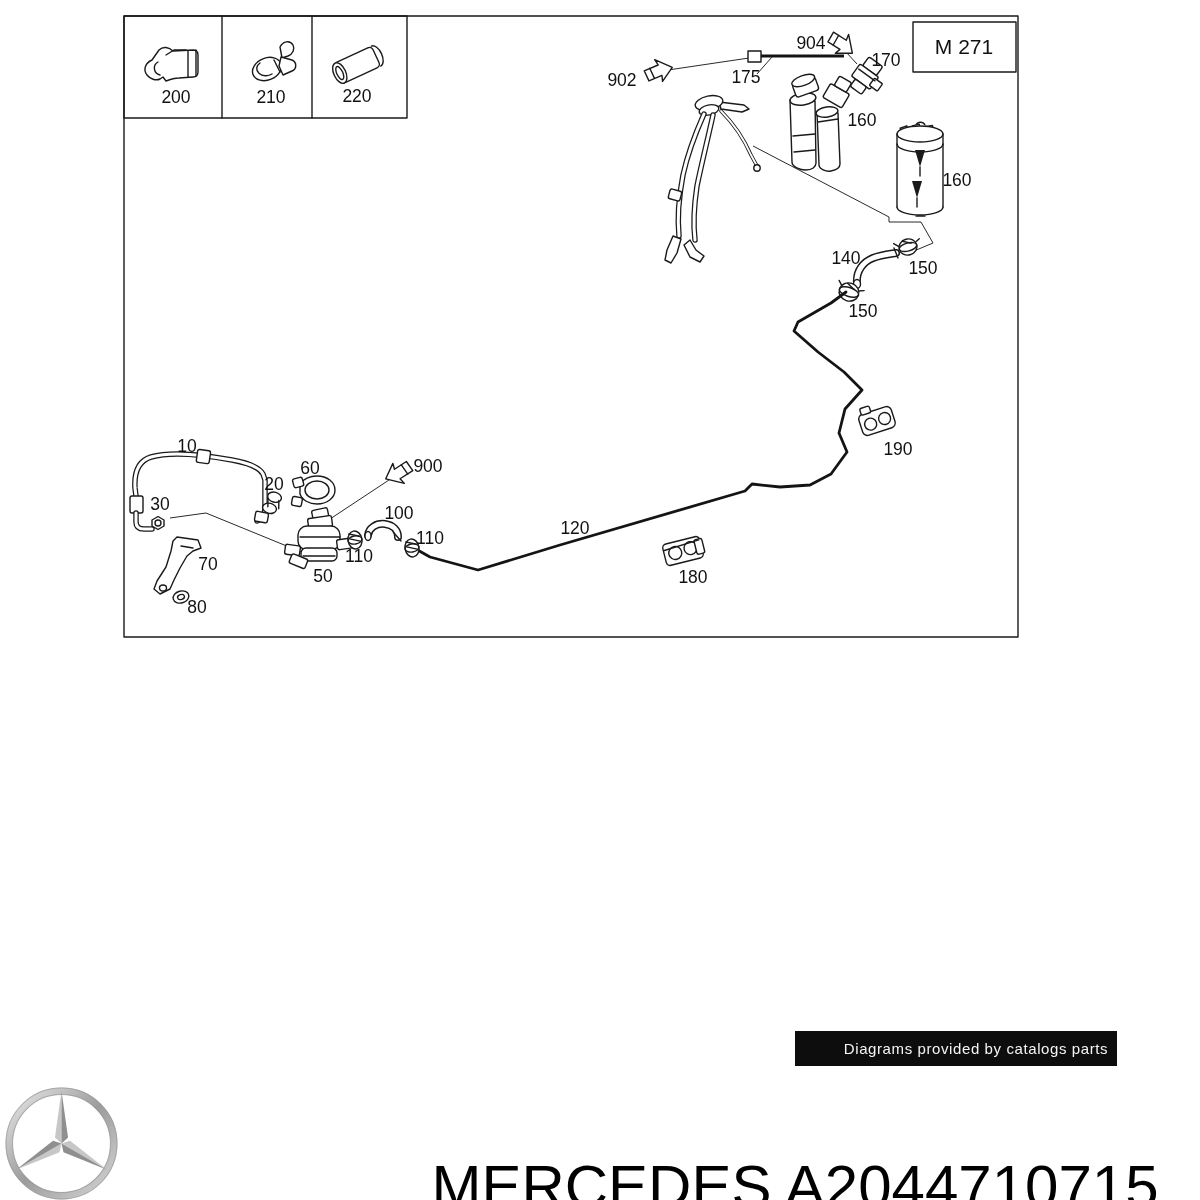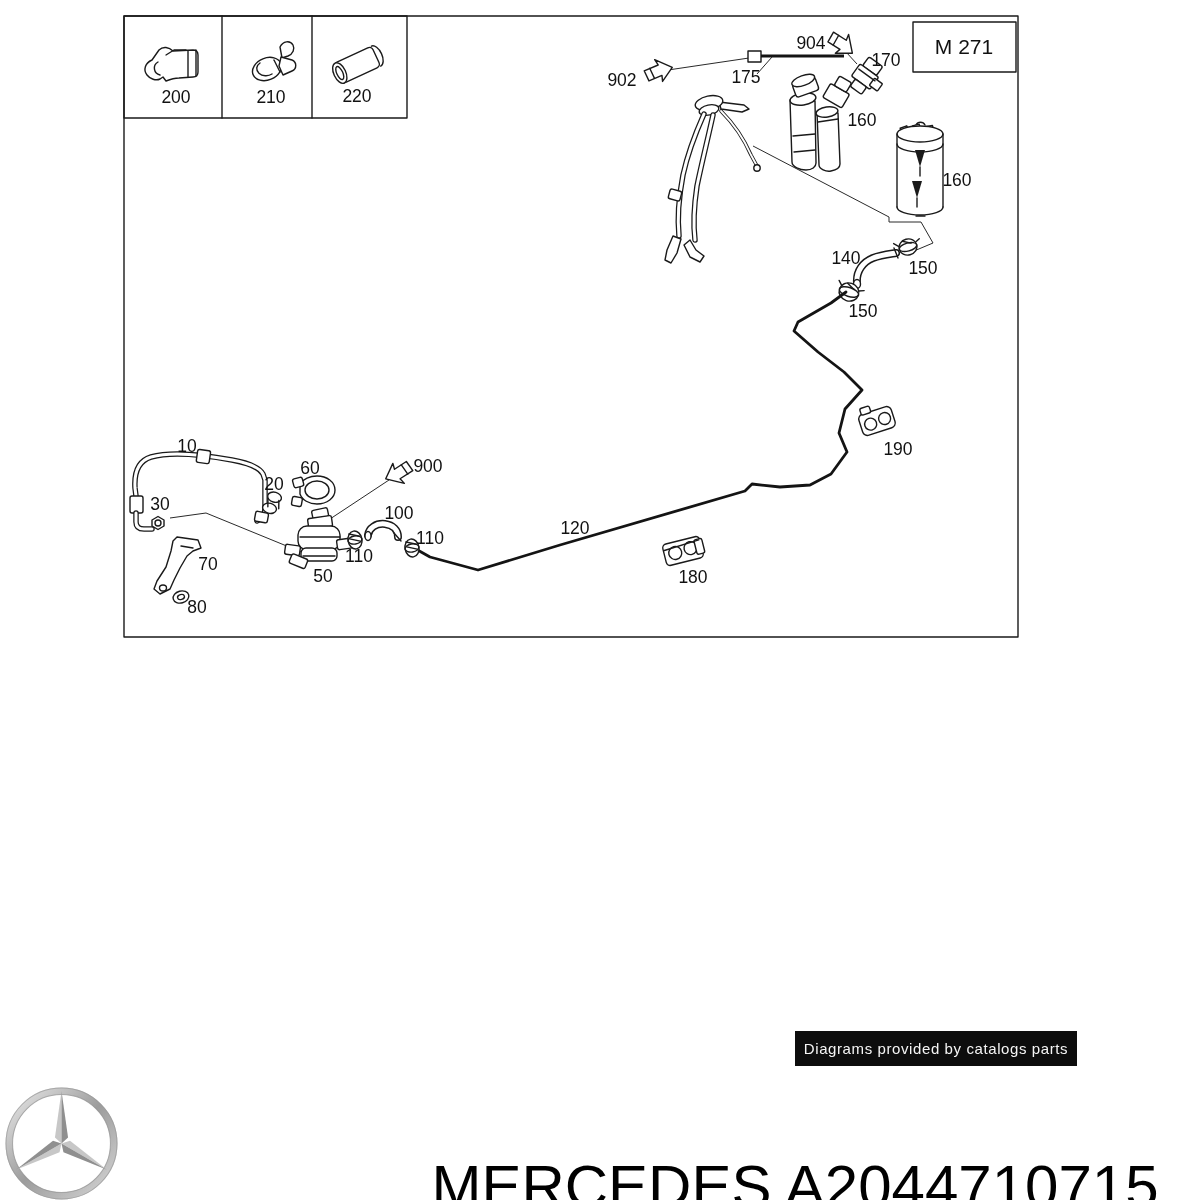--- a/index.html
+++ b/index.html
@@ -15,21 +15,21 @@
   .o6{fill:none;stroke:#1a1a1a;stroke-width:5.5;stroke-linecap:round;stroke-linejoin:round;}
   .i6{fill:none;stroke:#ffffff;stroke-width:3;stroke-linecap:round;stroke-linejoin:round;}
   .o8{fill:none;stroke:#1a1a1a;stroke-width:8;stroke-linecap:round;}
   .i8{fill:none;stroke:#ffffff;stroke-width:5;stroke-linecap:round;}
   .o4{fill:none;stroke:#1a1a1a;stroke-width:3.6;stroke-linecap:round;}
   .i4{fill:none;stroke:#ffffff;stroke-width:1.8;stroke-linecap:round;}
   .callout{font:17.5px "Liberation Sans", sans-serif;fill:#111111;text-anchor:middle;}
   .code{font:21px "Liberation Sans", sans-serif;fill:#111111;text-anchor:middle;}
   .badge{position:absolute;left:795px;top:1031px;width:282px;height:35px;background:#0d0d0d;
          display:flex;align-items:center;justify-content:center;color:#f5f5f5;font-size:15px;
-         letter-spacing:0.6px;}
+         letter-spacing:0.6px;padding-left:40px;}
   .footer-title{position:absolute;left:390px;top:1108px;width:810px;text-align:center;
          font-size:60px;color:#000000;white-space:nowrap;margin-top:44px;}
   .logo-wrap{position:absolute;left:5px;top:1087px;width:113px;height:113px;}
 </style>
 </head>
 <body>
 
 <div class="stage">
 
   <svg class="diagram-svg" width="1200" height="1200" viewBox="0 0 1200 1200">

